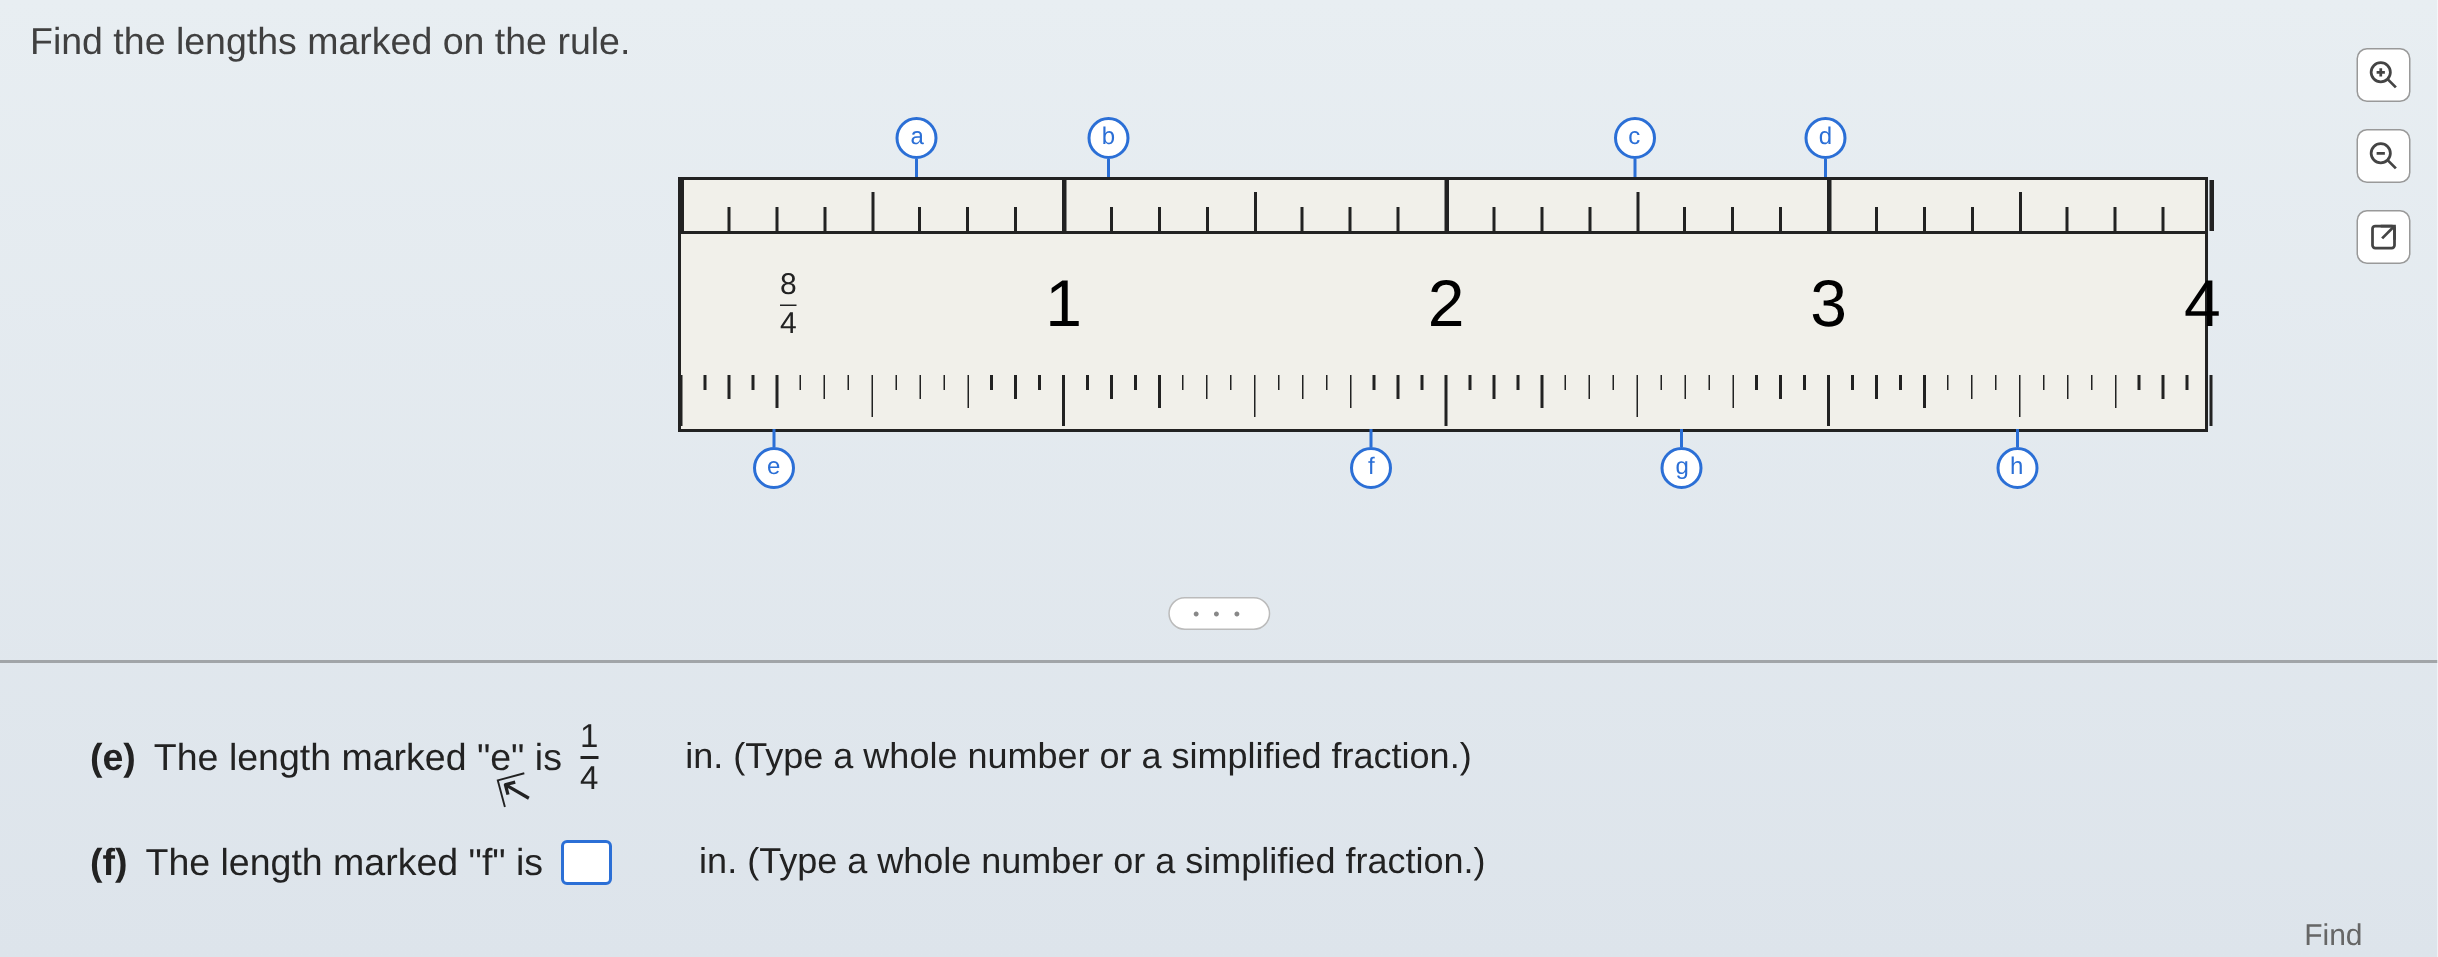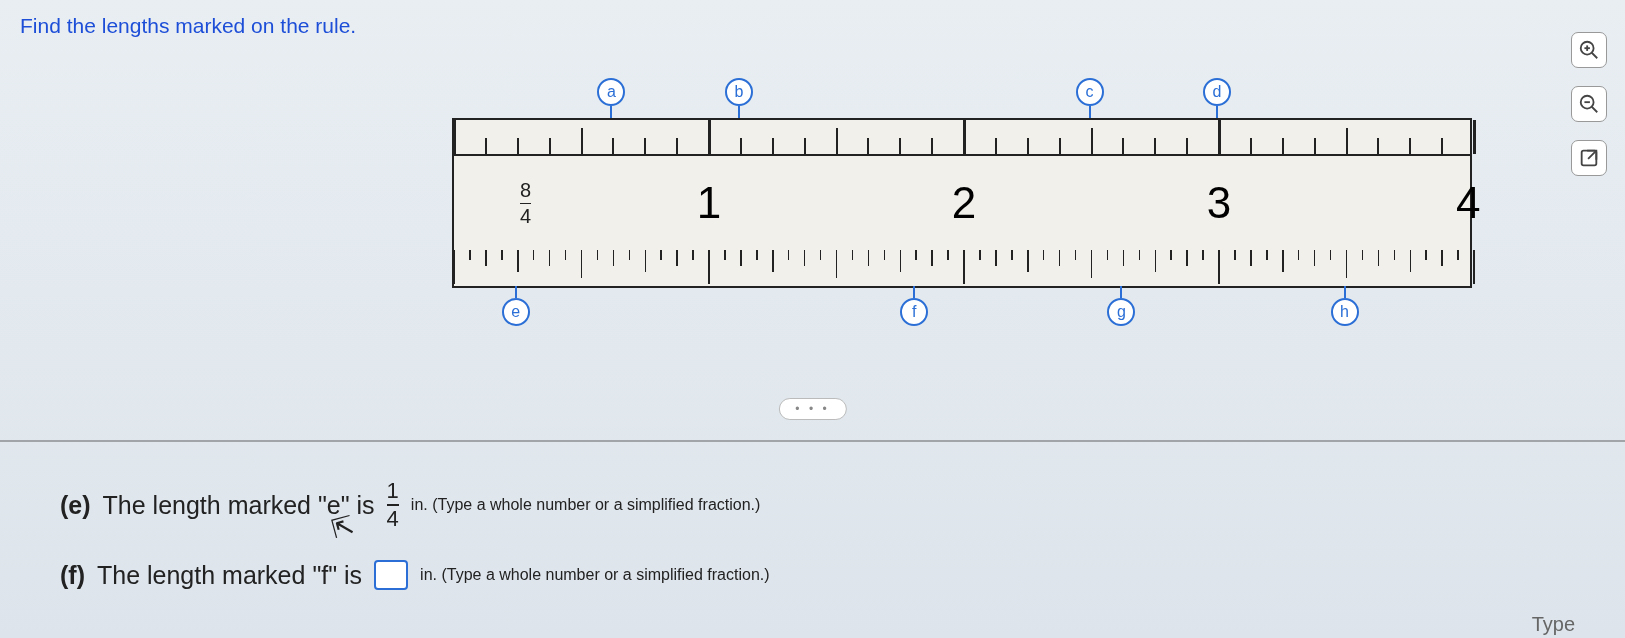--- a/index.html
+++ b/index.html
@@ -9,22 +9,22 @@
     color: #222;
     width: 1625px;
     height: 638px;
     position: relative;
     overflow: hidden;
   }
   .prompt {
     position: absolute;
     top: 14px;
     left: 20px;
-    font-size: 21px;
-    color: #1d4ed8;
+    font-size: 25px;
+    color: #404040;
   }
   .ruler-wrap {
     position: absolute;
     top: 78px;
     left: 452px;
     width: 1020px;
   }
   .top-marker-row, .bot-marker-row {
     position: relative;
     height: 40px;
@@ -180,21 +180,21 @@
   .frac-ans .d { border-top:2px solid #222; padding-top:2px; margin-top:2px; }
   .ans-box {
     display:inline-block;
     width: 34px;
     height: 30px;
     border: 2px solid #2b6fd6;
     border-radius: 4px;
     background:#fff;
     margin: 0 4px;
   }
-  .hint { font-size:16px; }
+  .hint { font-size:24px;margin-left:46px; }
 
   .cursor {
     position:absolute;
     top: 512px;
     left: 332px;
     font-size: 26px;
     transform: rotate(-15deg);
     color:#222;
   }
 
@@ -381,13 +381,13 @@
 
 <div class="cursor">⇱</div>
 
 <div class="question-row qf">
   <span class="bold">(f)</span>
   <span>The length marked "f" is</span>
   <span class="ans-box"></span>
   <span class="hint">in. (Type a whole number or a simplified fraction.)</span>
 </div>
 
-<div class="footer">Type</div>
+<div class="footer">Find</div>
 
 </body></html>

